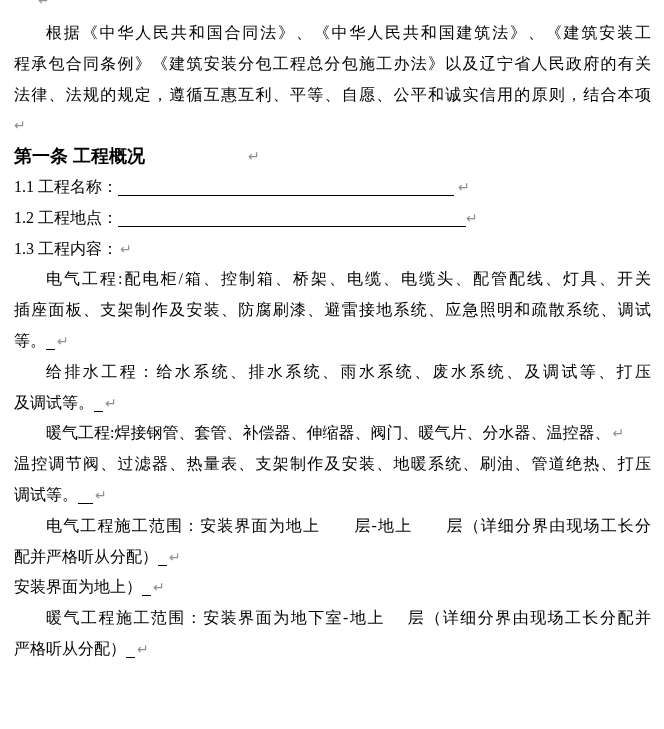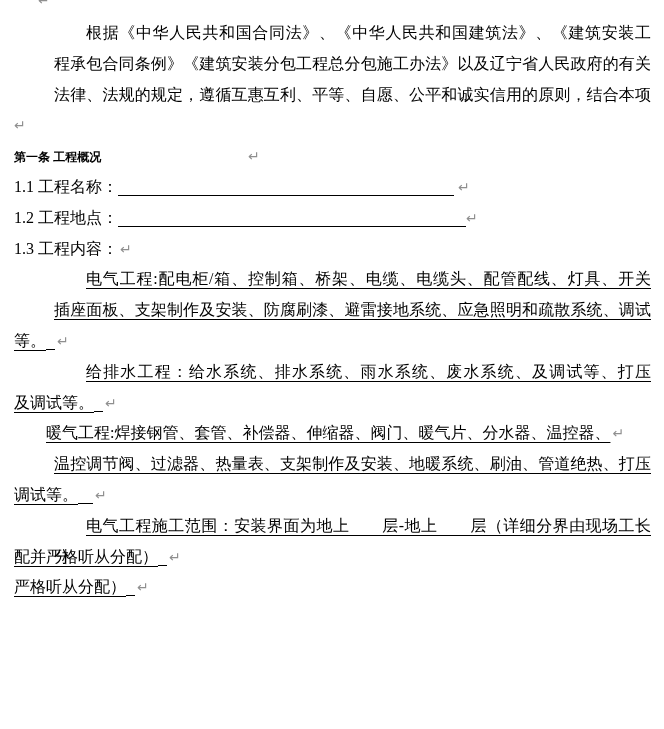--- a/index.html
+++ b/index.html
@@ -11,26 +11,26 @@
     font-family:"Liberation Serif","DejaVu Serif",serif;
     font-size:16px;
     color:#000000;
   }
   .doc { position:absolute; left:14px; top:18px; width:637px; }
   .line {
     height:30.8px; line-height:30.8px;
     white-space:pre;
     position:relative;
   }
-  .just { white-space:normal; text-align:justify; text-align-last:justify;margin-left:40px; }
+  .just { white-space:normal; text-align:justify; text-align-last:justify; }
   .ind { text-indent:32px; }
-  .u { text-decoration:underline; text-decoration-thickness:1px; text-underline-offset:4px; }
+  .u { text-decoration-thickness:1px; text-underline-offset:4px; }
   .heading-text {
     font-family:"Liberation Sans","DejaVu Sans",sans-serif;
-    font-weight:bold; font-size:12px;
+    font-weight:bold; font-size:18px;
   }
   .pilcrow {
     color:#8f8f8f;
     font-family:"DejaVu Sans",sans-serif;
     font-size:14px;
     text-decoration:none;
   }
   .pm2 { margin-left:2px; }
   .pm4 { margin-left:4px; }
   .top-pilcrow { position:absolute; left:24px; top:-28px; height:20px; line-height:20px; }
@@ -79,16 +79,18 @@
   <div class="line just ind"><span class="u">给排水工程：给水系统、排水系统、雨水系统、废水系统、及调试等、打压</span></div>
   <div class="line"><span class="u">及调试等。</span><span class="tail"></span><span class="pilcrow pm2">↵</span></div>
 
   <div class="line ind"><span class="u">暖气工程:焊接钢管、套管、补偿器、伸缩器、阀门、暖气片、分水器、温控器、</span><span class="pilcrow pm2">↵</span></div>
   <div class="line just"><span class="u">温控调节阀、过滤器、热量表、支架制作及安装、地暖系统、刷油、管道绝热、打压</span></div>
   <div class="line"><span class="u">调试等。</span><span class="tail tail-wide"></span><span class="pilcrow pm2">↵</span></div>
 
   <div class="line just ind"><span class="u">电气工程施工范围：安装界面为地上　　层-地上　　层（详细分界由现场工长分</span></div>
   <div class="line"><span class="u">配并严格听从分配）</span><span class="tail"></span><span class="pilcrow pm2">↵</span></div>
 
+  <div class="line"><span class="u">安装界面为地上）</span><span class="tail"></span><span class="pilcrow pm2">↵</span></div>
+
+  <div class="line just ind"><span class="u">暖气工程施工范围：安装界面为地下室-地上　 层（详细分界由现场工长分配并</span></div>
   <div class="line"><span class="u">严格听从分配）</span><span class="tail"></span><span class="pilcrow pm2">↵</span></div>
-
 
 </div>
 
 </body></html>

